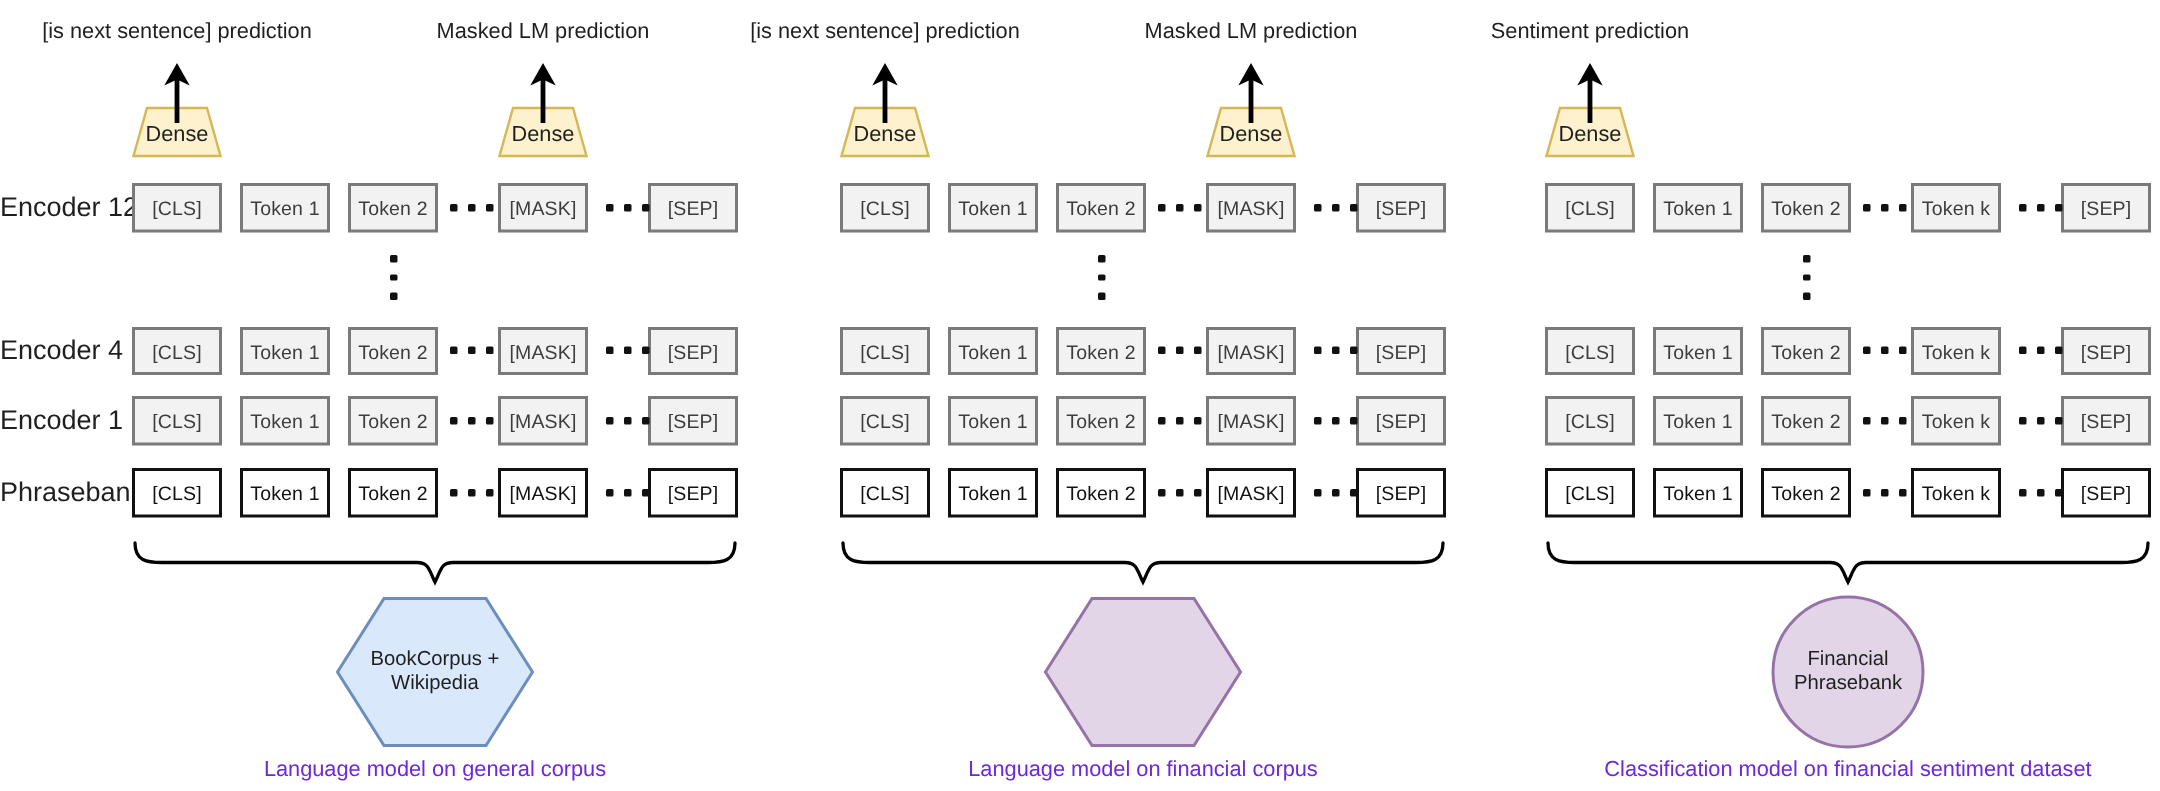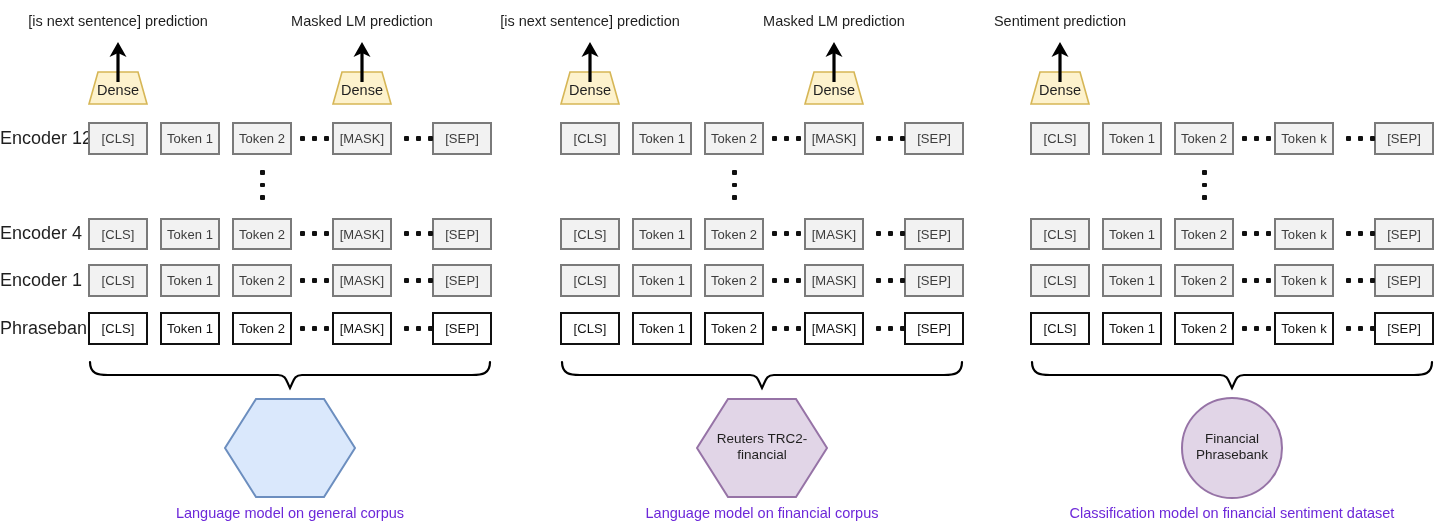--- a/index.html
+++ b/index.html
@@ -147,20 +147,24 @@
       <i></i>
       <i></i>
     </div>
     <svg class="brace" width="404" height="34" viewBox="0 0 404 34" style="left: 88px; top: 358px;">
       <path d="M2 4 C2 16, 10 17, 20 17 L190 17 C198 17, 198 22, 202 30 C206 22, 206 17, 214 17 L384 17 C394 17, 402 16, 402 4" fill="none" stroke="#000000" stroke-width="2.2" stroke-linecap="round"></path>
     </svg>
     <div class="ds" style="left: 222px; top: 396px; width: 136px; height: 104px;">
       <svg width="136" height="104" viewBox="0 0 136 104">
         <polygon points="34,3 102,3 133,52 102,101 34,101 3,52" fill="#dae8fc" stroke="#6c8ebf" stroke-width="2"></polygon>
       </svg>
+      <div class="ds-label" style="top: 35px;">
+        <div>BookCorpus +</div>
+        <div>Wikipedia</div>
+      </div>
     </div>
     <div class="caption" style="left: 70px; width: 440px; top: 506px;">Language model on general corpus</div>
     <div class="head-title" style="left: 455px; width: 270px; text-align: center; top: 14px;">[is next sentence] prediction</div>
     <div class="head-title" style="left: 699px; width: 270px; text-align: center; top: 14px;">Masked LM prediction</div>
     <div class="dense-wrap" style="left: 558px; top: 42px; width: 64px; height: 66px;">
       <svg class="dense-svg" width="64" height="66" viewBox="0 0 64 66">
         <path d="M12 30 L52 30 L61 62 L3 62 Z" fill="#fdf2cd" stroke="#d6b656" stroke-width="1.6"></path>
         <path d="M32 40 L32 10" stroke="#000000" stroke-width="3.2"></path>
         <path d="M32 0 L40.5 15 L32 11 L23.5 15 Z" fill="#000000"></path>
       </svg>
@@ -239,24 +243,20 @@
       <i></i>
       <i></i>
     </div>
     <svg class="brace" width="404" height="34" viewBox="0 0 404 34" style="left: 560px; top: 358px;">
       <path d="M2 4 C2 16, 10 17, 20 17 L190 17 C198 17, 198 22, 202 30 C206 22, 206 17, 214 17 L384 17 C394 17, 402 16, 402 4" fill="none" stroke="#000000" stroke-width="2.2" stroke-linecap="round"></path>
     </svg>
     <div class="ds" style="left: 694px; top: 396px; width: 136px; height: 104px;">
       <svg width="136" height="104" viewBox="0 0 136 104">
         <polygon points="34,3 102,3 133,52 102,101 34,101 3,52" fill="#e1d5e7" stroke="#9673a6" stroke-width="2"></polygon>
       </svg>
-      <div class="ds-label" style="top: 35px;">
-        <div>Reuters TRC2-</div>
-        <div>financial</div>
-      </div>
     </div>
     <div class="caption" style="left: 542px; width: 440px; top: 506px;">Language model on financial corpus</div>
     <div class="head-title" style="left: 925px; width: 270px; text-align: center; top: 14px;">Sentiment  prediction</div>
     <div class="dense-wrap" style="left: 1028px; top: 42px; width: 64px; height: 66px;">
       <svg class="dense-svg" width="64" height="66" viewBox="0 0 64 66">
         <path d="M12 30 L52 30 L61 62 L3 62 Z" fill="#fdf2cd" stroke="#d6b656" stroke-width="1.6"></path>
         <path d="M32 40 L32 10" stroke="#000000" stroke-width="3.2"></path>
         <path d="M32 0 L40.5 15 L32 11 L23.5 15 Z" fill="#000000"></path>
       </svg>
       <div class="dense-label" style="top: 40px;">Dense</div>

